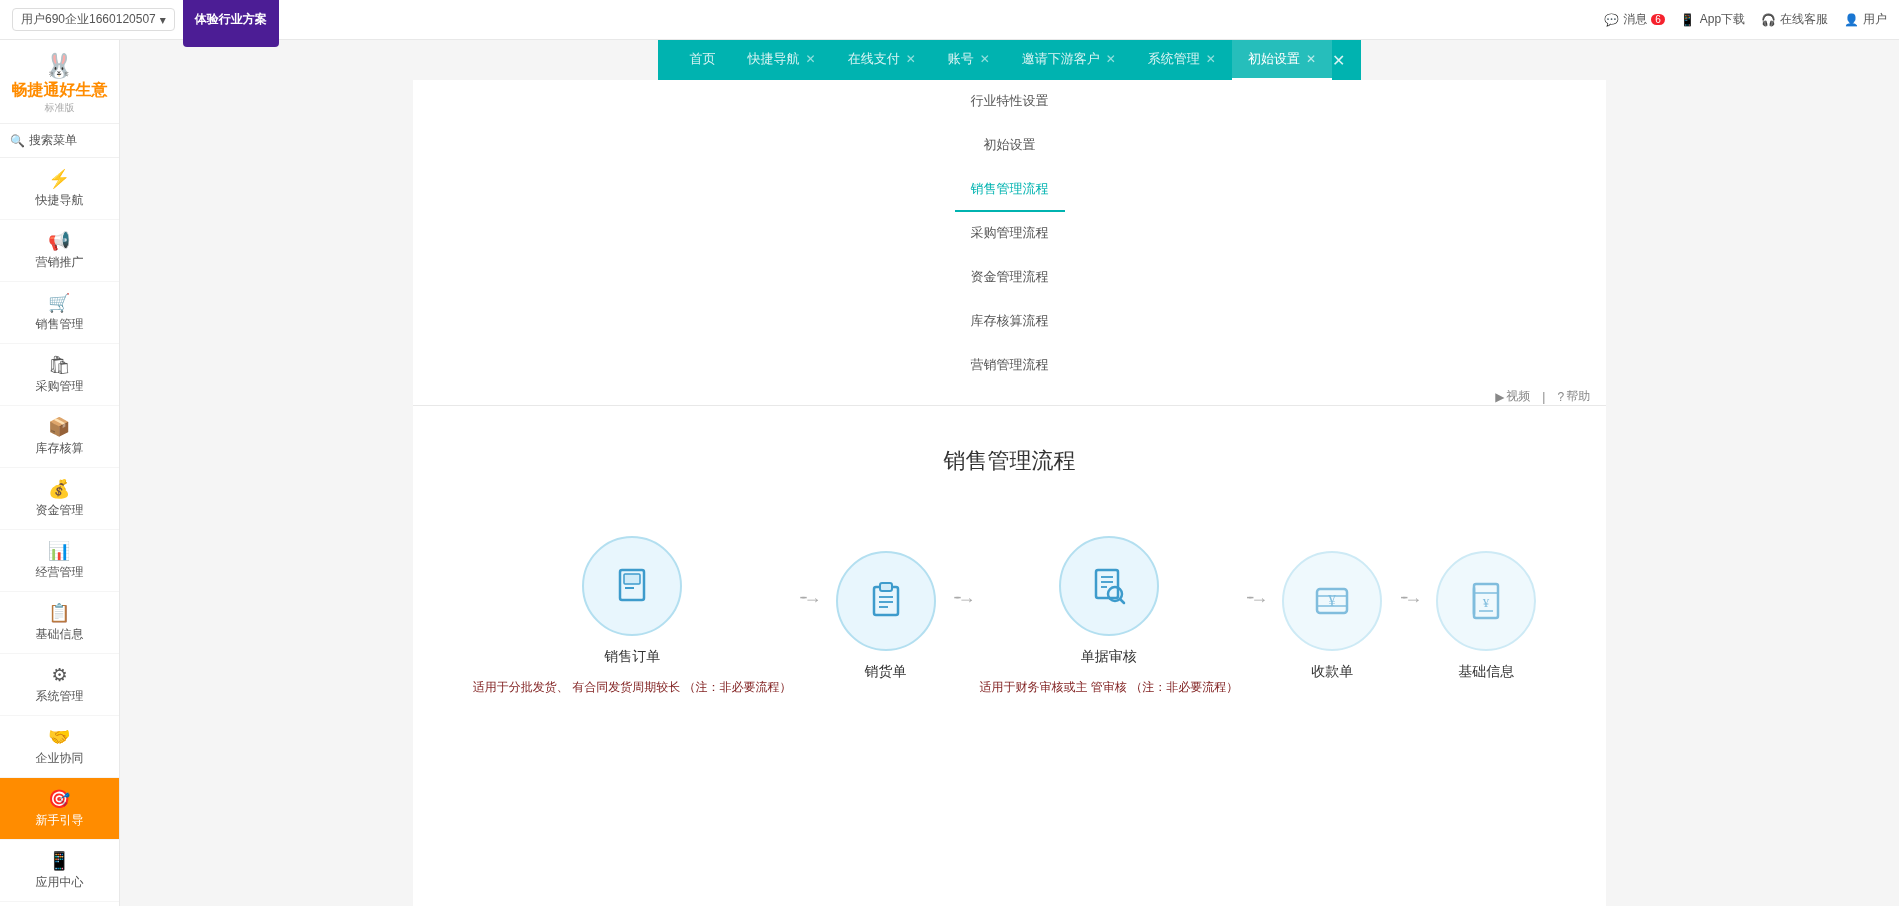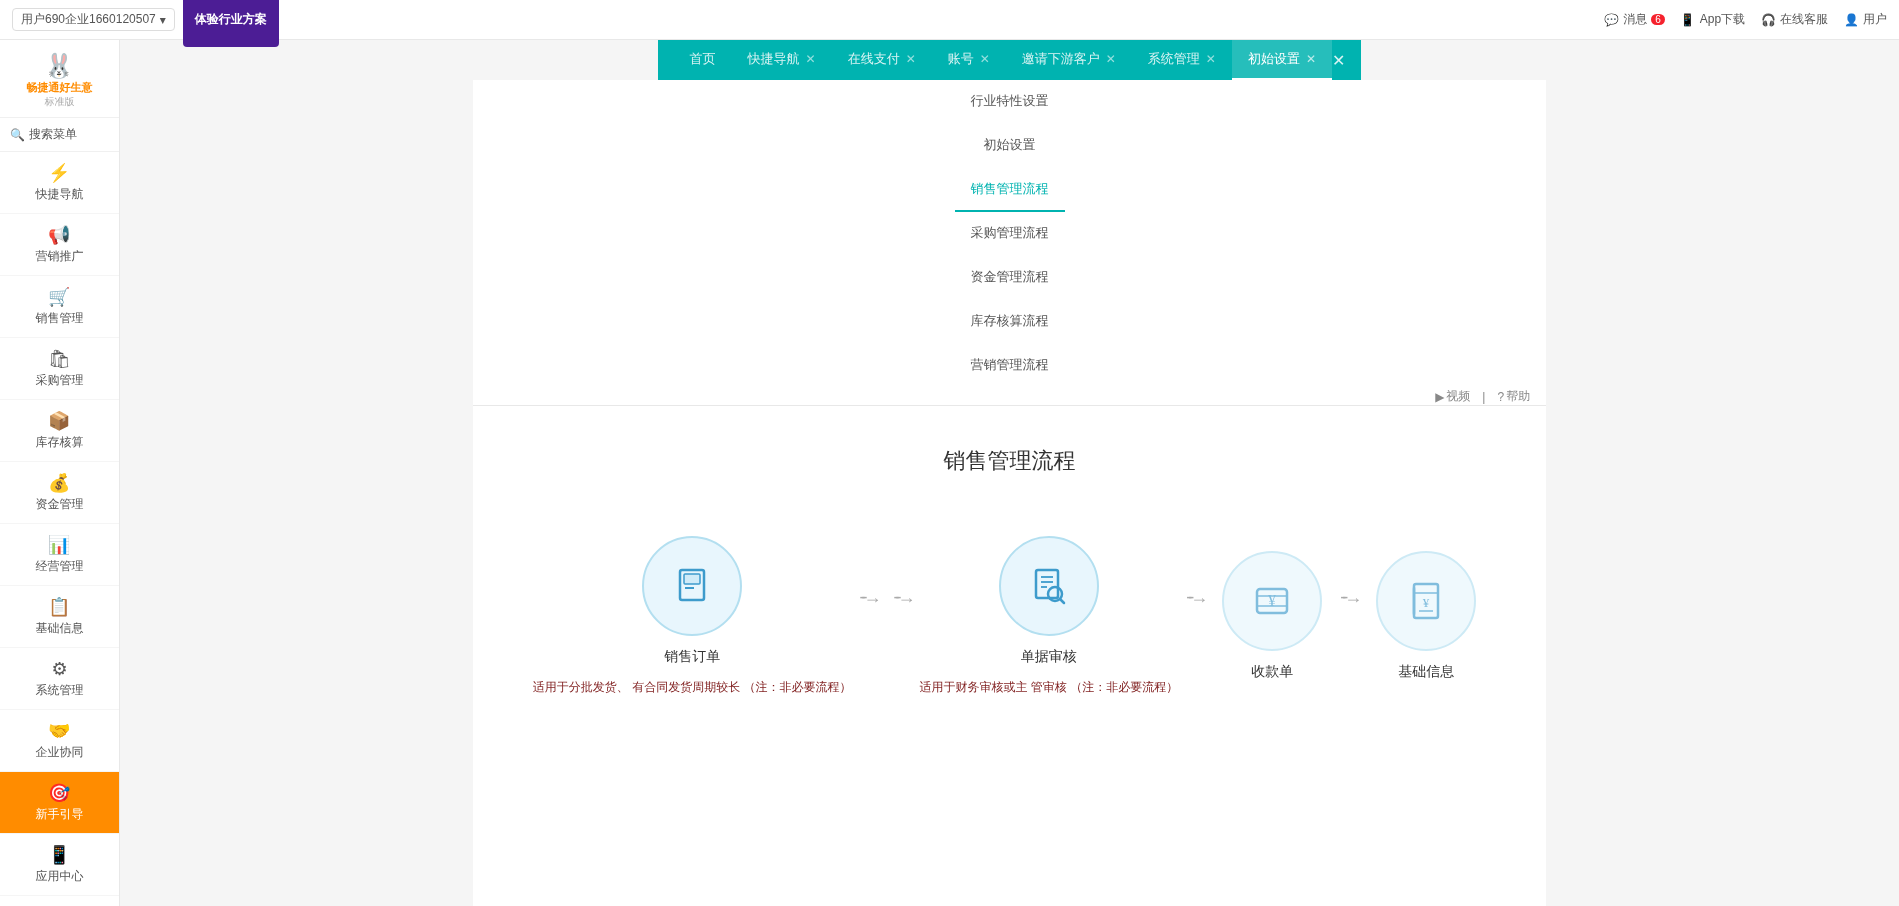--- a/index.html
+++ b/index.html
@@ -31,21 +31,21 @@
     
     .sidebar {
       width: 120px; background: #fff; border-right: 1px solid #e8e8e8;
       display: flex; flex-direction: column; overflow-y: auto;
     }
     .sidebar-logo {
       display: flex; flex-direction: column; align-items: center;
       padding: 12px 0 8px; border-bottom: 1px solid #f0f0f0;
     }
     .sidebar-logo .logo-icon { font-size: 24px; color: #ff8c00; }
-    .sidebar-logo .logo-text { font-size: 11px; color: #ff8c00; font-weight: bold; }
+    .sidebar-logo .logo-text { font-size: 16px; color: #ff8c00; font-weight: bold; }
     .sidebar-logo .logo-sub { font-size: 10px; color: #aaa; }
 
     .sidebar-search {
       display: flex; align-items: center; gap: 4px;
       padding: 8px 10px; font-size: 12px; color: #555; cursor: pointer;
       border-bottom: 1px solid #f0f0f0;
     }
 
     .sidebar-item {
       display: flex; flex-direction: column; align-items: center;
@@ -272,20 +272,32 @@
     <line x1="15" y1="24" x2="24" y2="24" stroke="#3d9bcc" stroke-width="2"></line>
     <rect x="14" y="10" width="16" height="10" rx="1" stroke="#3d9bcc" stroke-width="1.5" fill="#d0ebf8"></rect>
   </svg>
               </div>
               <div class="flow-node-title">销售订单</div>
               <div class="flow-node-desc">适用于分批发货、
 有合同发货周期较长
 （注：非必要流程）</div>
             </div>
             <div class="flow-arrow"><span style="letter-spacing:-4px; font-size:18px; color:#aaa;">‑‑→</span></div>
+            <div class="flow-node">
+              <div class="flow-circle">
+                <svg width="44" height="44" viewBox="0 0 44 44" fill="none" xmlns="http://www.w3.org/2000/svg">
+    <rect x="10" y="8" width="24" height="28" rx="2" stroke="#3d9bcc" stroke-width="2.5" fill="none"></rect>
+    <rect x="16" y="4" width="12" height="8" rx="2" stroke="#3d9bcc" stroke-width="2" fill="#d0ebf8"></rect>
+    <line x1="15" y1="18" x2="29" y2="18" stroke="#3d9bcc" stroke-width="1.8"></line>
+    <line x1="15" y1="23" x2="29" y2="23" stroke="#3d9bcc" stroke-width="1.8"></line>
+    <line x1="15" y1="28" x2="24" y2="28" stroke="#3d9bcc" stroke-width="1.8"></line>
+  </svg>
+              </div>
+              <div class="flow-node-title">销货单</div>
+            </div>
             <div class="flow-arrow"><span style="letter-spacing:-4px; font-size:18px; color:#aaa;">‑‑→</span></div>
             <div class="flow-node">
               <div class="flow-circle">
                 <svg width="44" height="44" viewBox="0 0 44 44" fill="none" xmlns="http://www.w3.org/2000/svg">
     <rect x="9" y="6" width="22" height="28" rx="2" stroke="#3d9bcc" stroke-width="2.5" fill="none"></rect>
     <line x1="14" y1="13" x2="26" y2="13" stroke="#3d9bcc" stroke-width="1.8"></line>
     <line x1="14" y1="18" x2="26" y2="18" stroke="#3d9bcc" stroke-width="1.8"></line>
     <line x1="14" y1="23" x2="20" y2="23" stroke="#3d9bcc" stroke-width="1.8"></line>
     <circle cx="28" cy="30" r="7" stroke="#3d9bcc" stroke-width="2.5" fill="none"></circle>
     <line x1="33" y1="35" x2="37" y2="39" stroke="#3d9bcc" stroke-width="2.5" stroke-linecap="round"></line>

